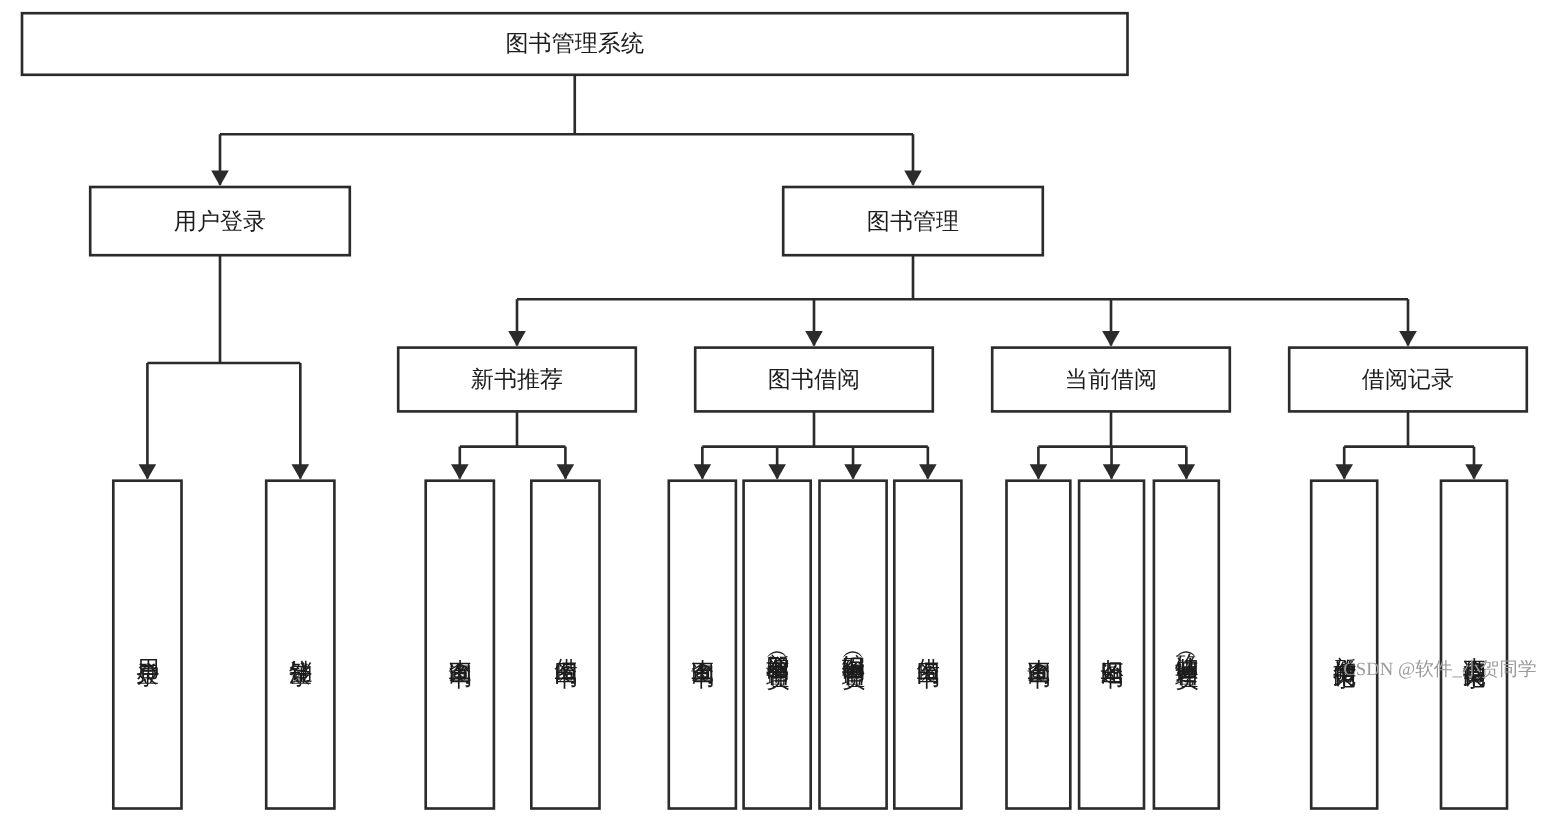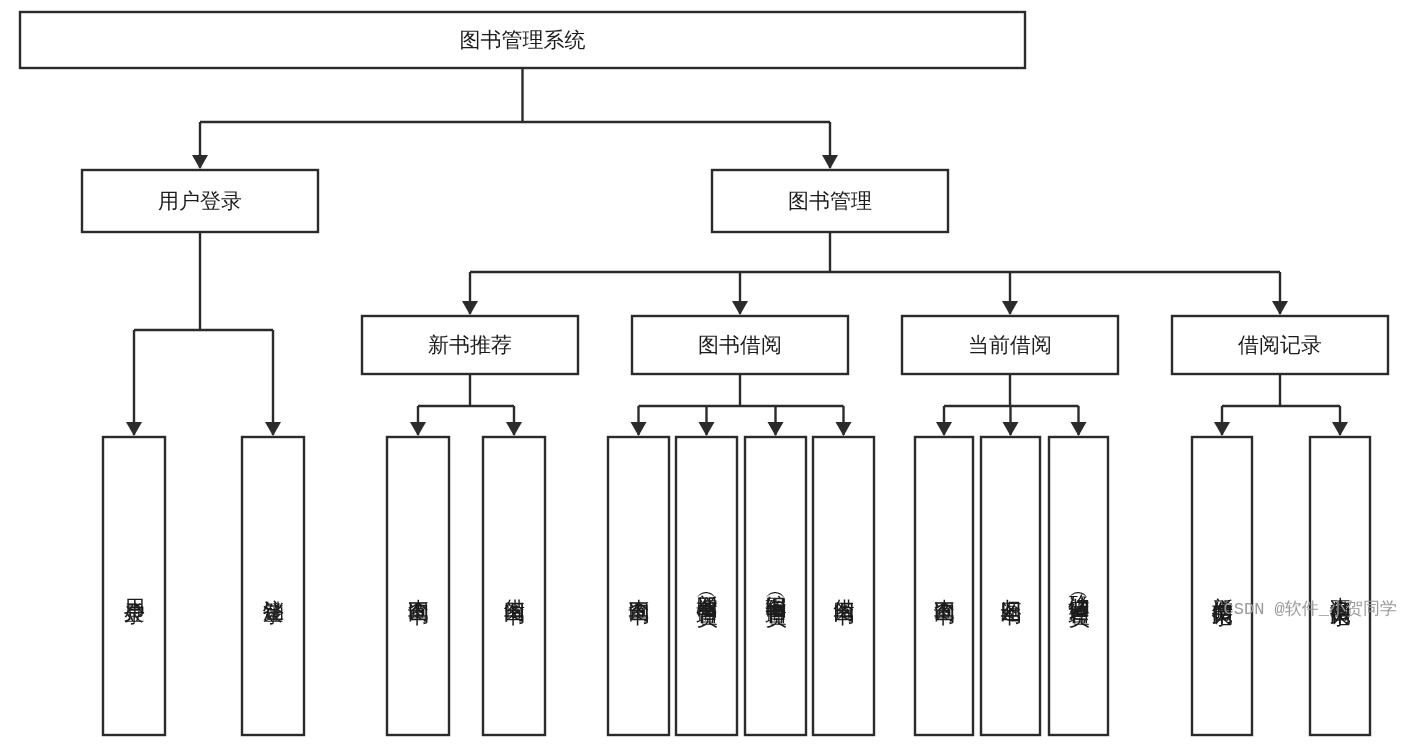--- a/index.html
+++ b/index.html
@@ -53,21 +53,21 @@
     font-size: 21px;
     fill: #1c1c1c;
     writing-mode: vertical-rl;
     text-orientation: upright;
     letter-spacing: 2px;
   }
   .watermark {
     position: absolute;
     right: 8px;
     bottom: 4px;
-    font-family: Liberation Mono, monospace;
+    font-family: Liberation Serif, serif;
     font-size: 17px;
     color: #9a9a9a;
     white-space: nowrap;
     pointer-events: none;
   }
 </style>
 </head>
 <body>
 
 <div id="diagram-root">

